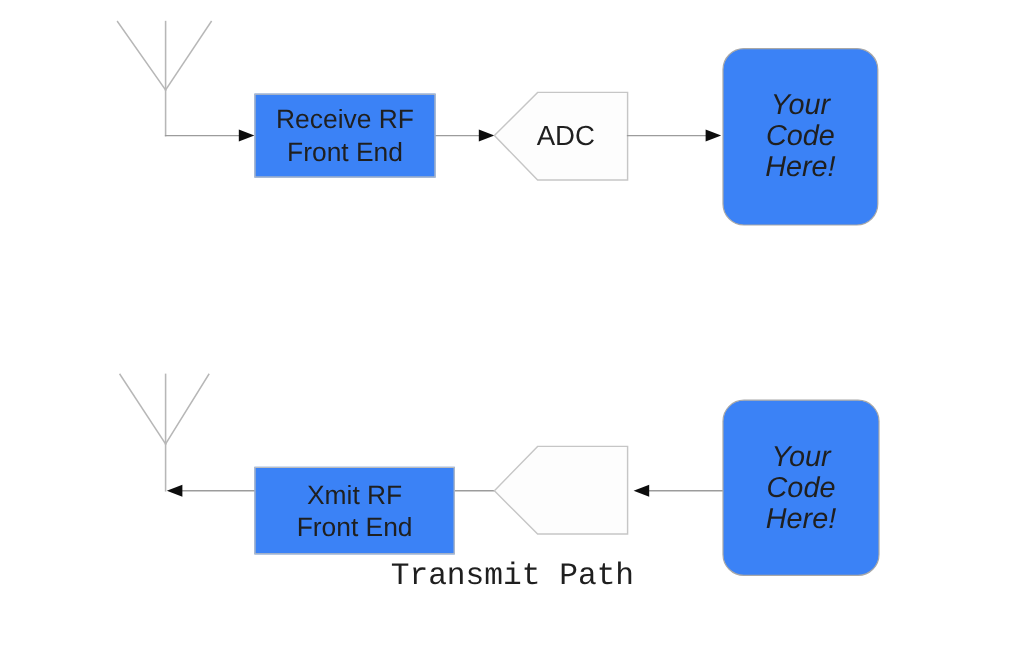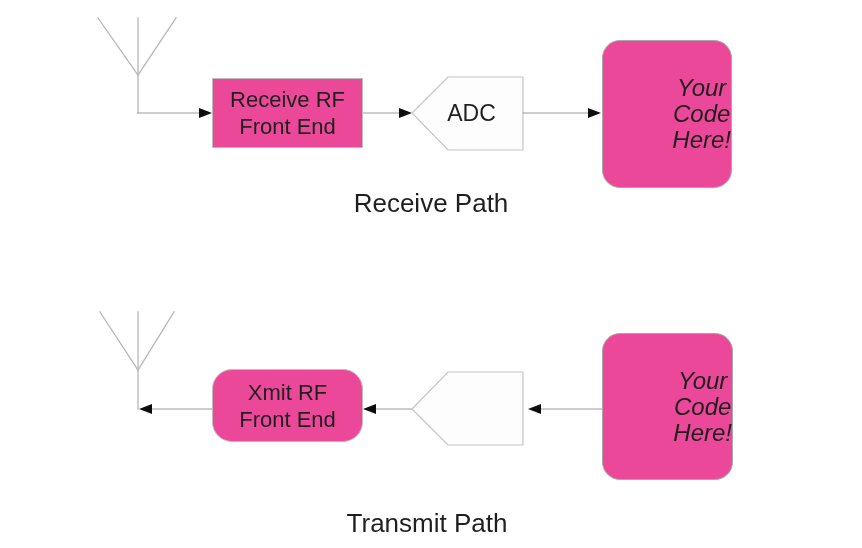--- a/index.html
+++ b/index.html
@@ -21,40 +21,39 @@
     left: 0;
     top: 0;
   }
   .block {
     position: absolute;
     display: flex;
     align-items: center;
     justify-content: center;
     text-align: center;
     box-sizing: border-box;
-    background: #ec4899;
+    background: #3b82f6;
   }
   .rect-block {
     border: 1px solid #bdbdbd;
     font-size: 22px;
     line-height: 27px;
     white-space: pre-line;
   }
   .converter-label {
     font-size: 23px;
     background: transparent;
   }
   .code-block {
     border: 1px solid #a8a8a8;
     border-radius: 18px;
     font-size: 24px;
     line-height: 26px;
     font-style: italic;
     white-space: pre-line;
-    justify-content: flex-end;
   }
   .caption {
     position: absolute;
     text-align: center;
     font-size: 26px;
     white-space: nowrap;
   }
   svg line, svg polyline {
     stroke-linecap: square;
     fill: none;
@@ -118,29 +117,28 @@
   <div class="block converter-label" style="left:416px; top:77px; width:111px; height:73px;">
     <span>ADC</span>
   </div>
 
   <div class="block code-block" style="left:602px; top:40px; width:130px; height:148px;">
     <span>Your
 Code
 Here!</span>
   </div>
 
-  <div class="caption" style="left:301px; top:188px; width:260px;">Receive Path</div>
 
-  <div class="block rect-block" style="left:212px; top:369px; width:151px; height:73px;border-radius:20px;">
+  <div class="block rect-block" style="left:212px; top:389px; width:167px; height:73px;">
     <span>Xmit RF
 Front End</span>
   </div>
 
 
   <div class="block code-block" style="left:602px; top:333px; width:131px; height:147px;">
     <span>Your
 Code
 Here!</span>
   </div>
 
-  <div class="caption" style="left:297px; top:508px; width:260px;">Transmit Path</div>
+  <div class="caption" style="left:297px; top:465px; width:260px;font-family:Liberation Mono, monospace;">Transmit Path</div>
 
 </div>
 
 </body></html>

